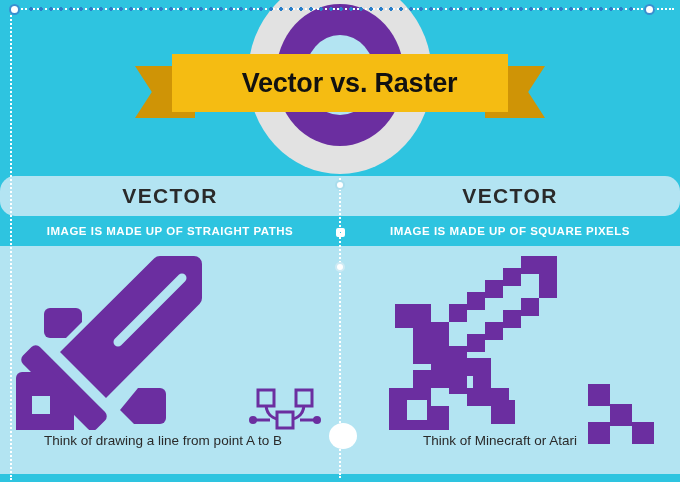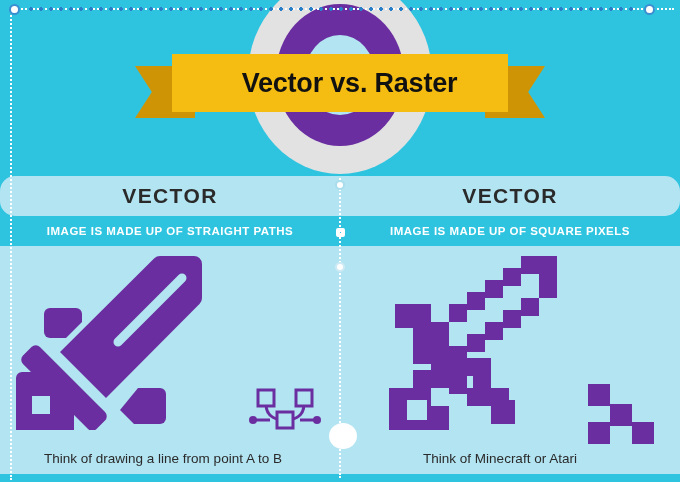--- a/index.html
+++ b/index.html
@@ -93,21 +93,21 @@
   
   .content{
     position:absolute;left:0;top:246px;width:680px;height:228px;
     background:#b3e4f2;
     display:flex;
   }
   .col{
     flex:1;position:relative;
   }
   .caption{
-    position:absolute;left:0;right:0;bottom:8px;
+    position:absolute;left:0;right:0;bottom:26px;
     text-align:center;color:#2a2a2a;font-size:13.5px;
   }
   .col-left .caption{padding-right:14px;}
   .col-right .caption{padding-right:20px;}
 
   
   .bottom-strip{
     position:absolute;left:0;top:474px;width:680px;height:8px;
     background:#2ec4e0;
   }

